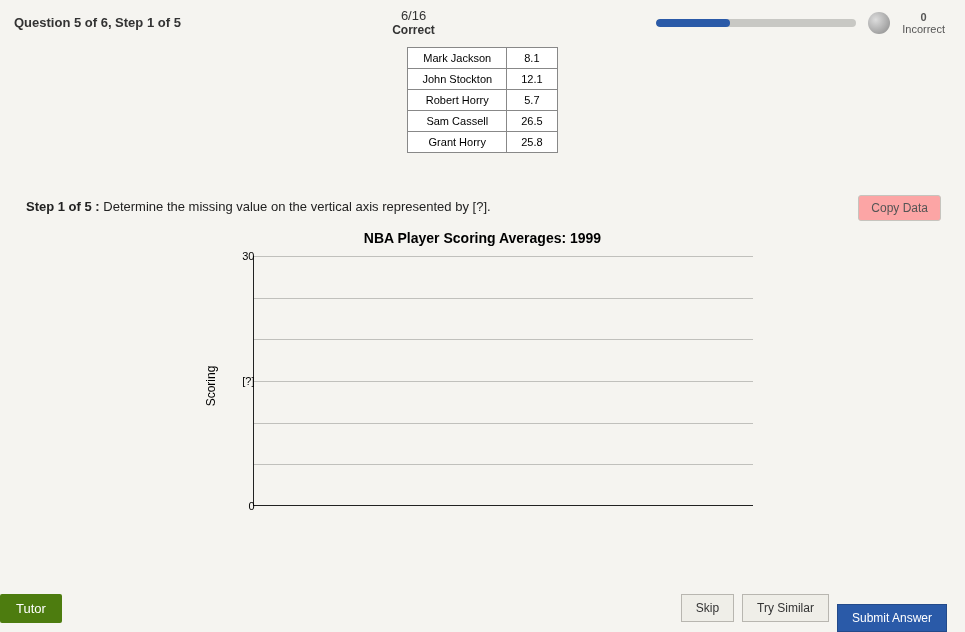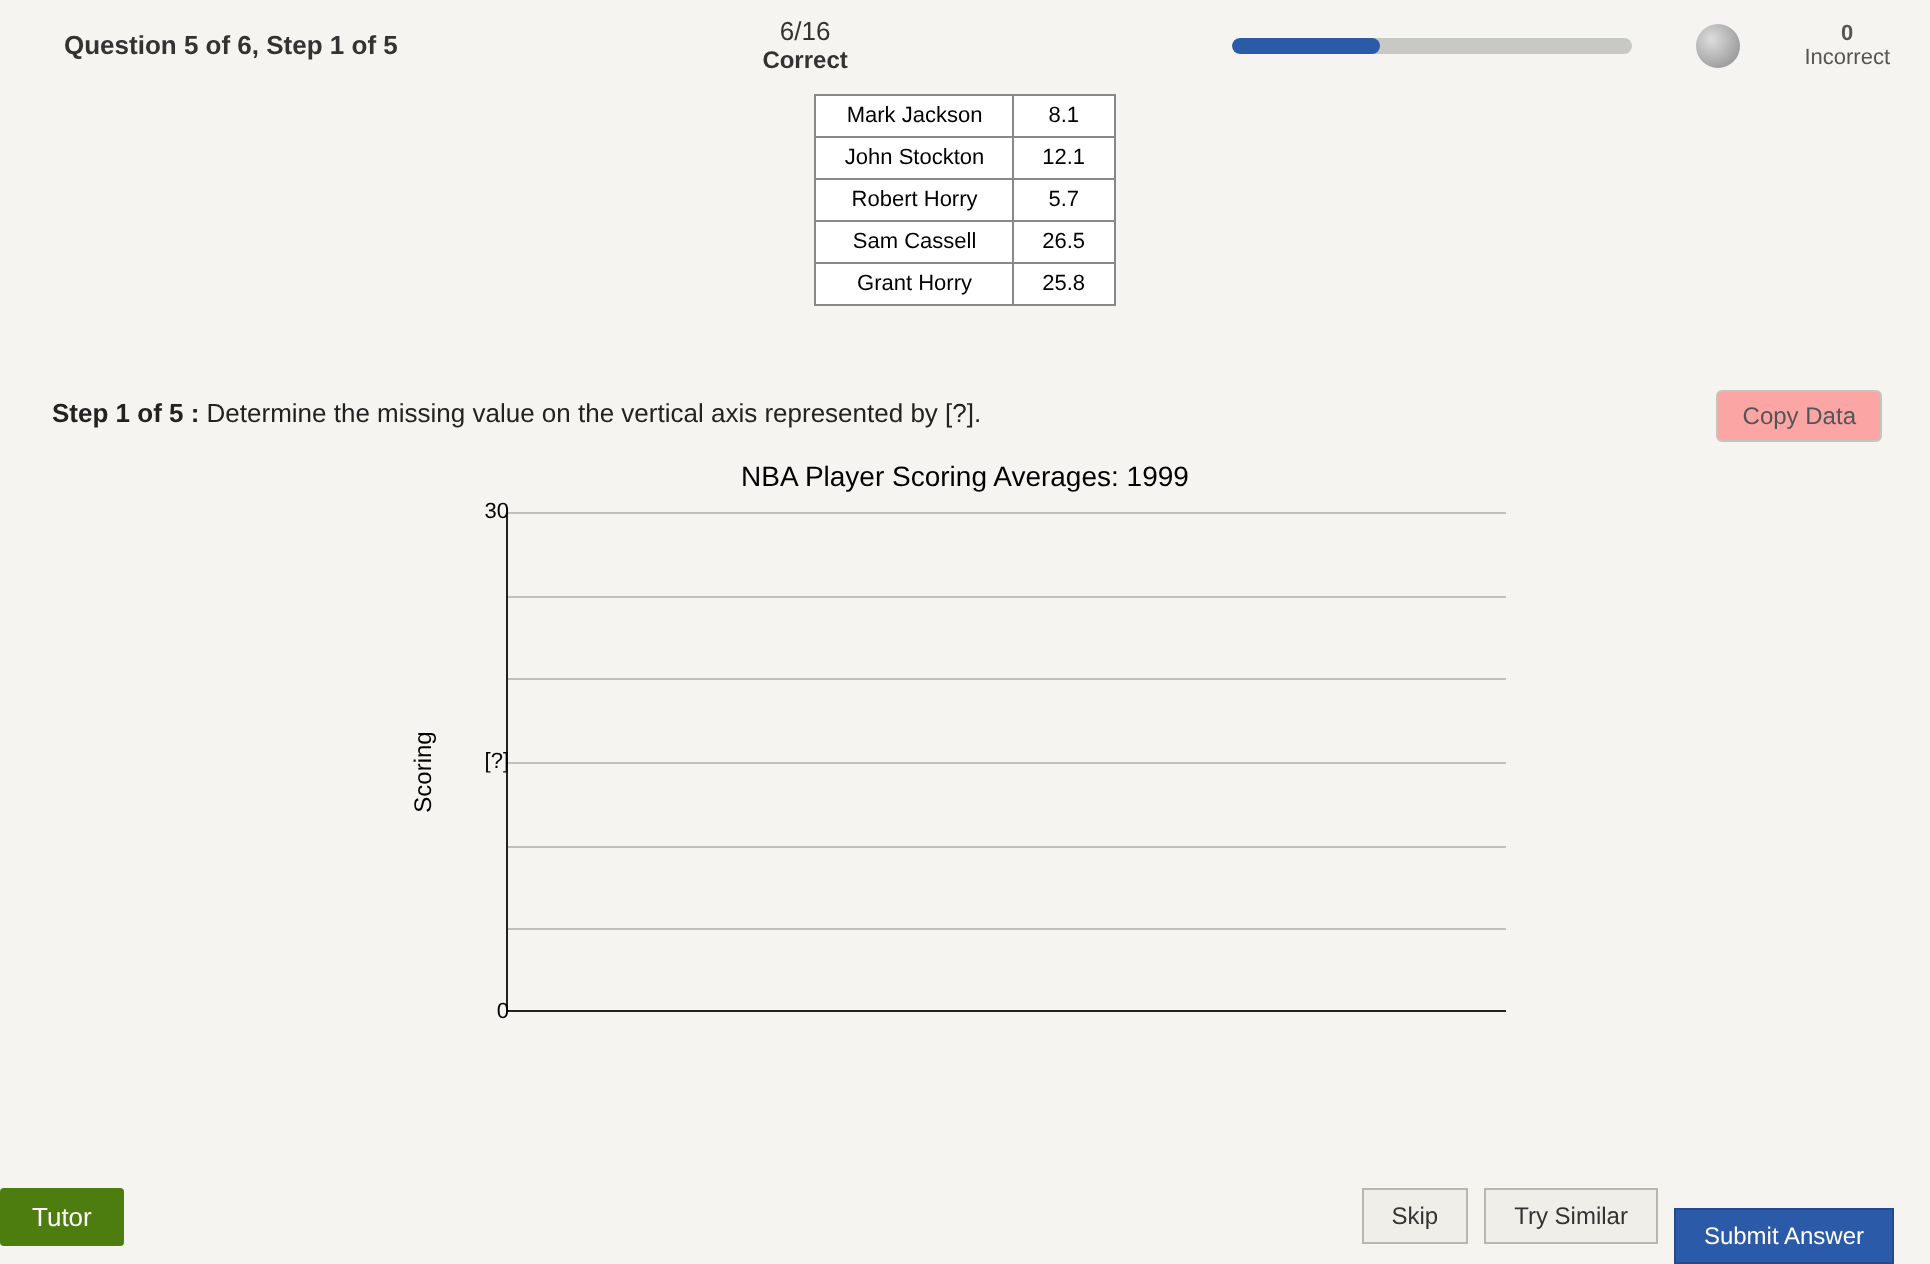--- a/index.html
+++ b/index.html
@@ -13,24 +13,23 @@
   }
   .page {
     background: #f5f4f0;
     width: 100%;
     height: 100%;
     position: relative;
   }
   .header {
     display: flex;
     align-items: center;
-    padding: 8px 20px 4px 32px;
+    padding: 8px 20px 4px 14px;
     font-size: 13px;
     color: #333;
-    gap: 20px;
   }
   .q-label { font-weight: bold; flex: 0 0 auto; }
   .center-block { flex: 1; text-align: center; }
   .center-block .score { font-size: 13px; }
   .center-block .correct-label { font-size: 12px; font-weight: bold; }
   .progress-wrap { flex: 0 0 200px; margin-left: 10px; }
   .progress-bar {
     height: 8px;
     background: #c8c8c4;
     border-radius: 4px;
@@ -87,21 +86,21 @@
     color: #222;
     padding: 30px 4px 8px 26px;
   }
   .step-text b { font-weight: bold; }
   .chart-area {
     width: 100%;
     text-align: center;
   }
   .chart-title {
     font-size: 14px;
-    font-weight: normal;
+    font-weight: bold;
     margin: 8px 0 10px 0;
   }
   .chart-box {
     position: relative;
     width: 560px;
     height: 260px;
     margin: 0 auto;
   }
   .y-axis-label {
     position: absolute;

